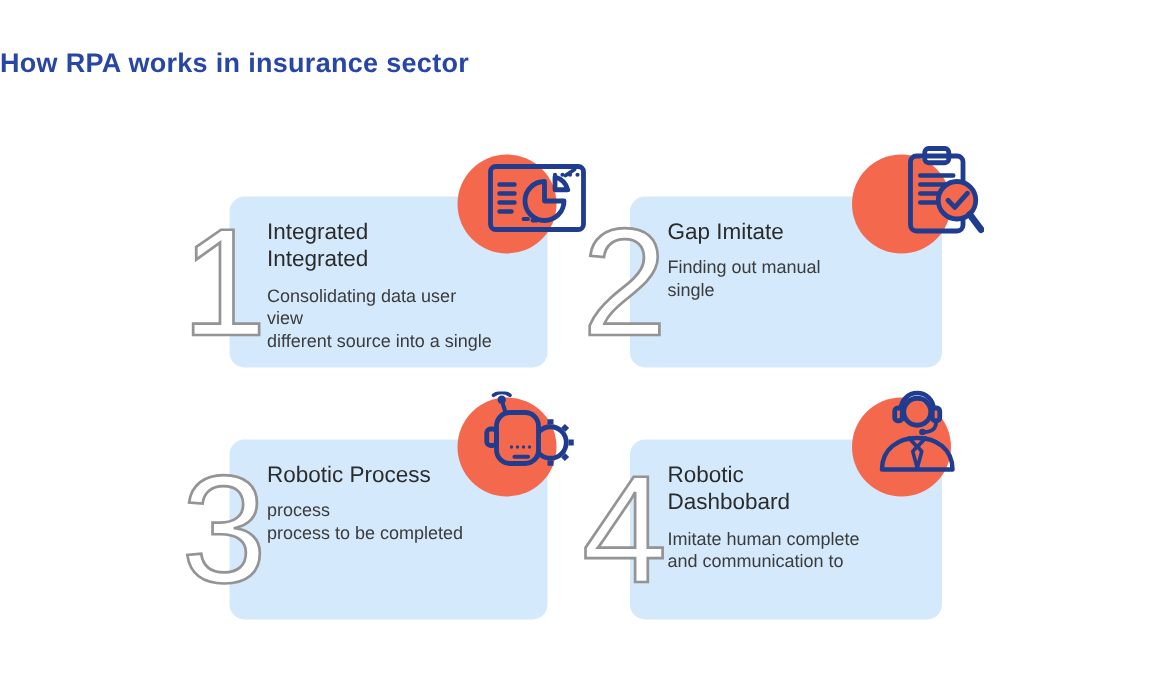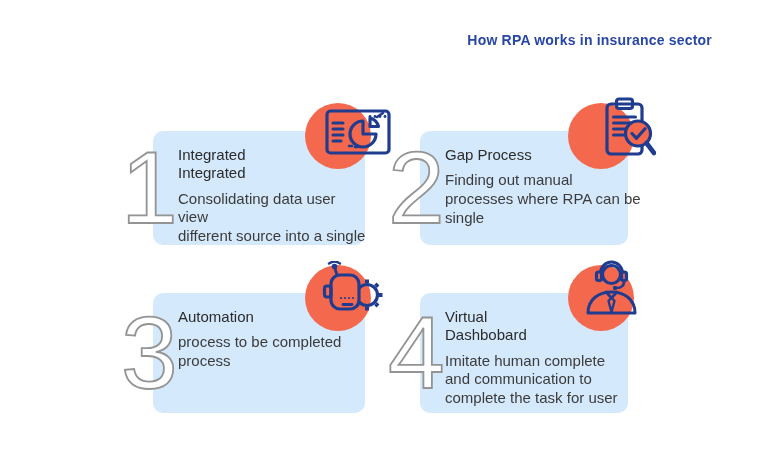--- a/index.html
+++ b/index.html
@@ -6,22 +6,22 @@
   html, body { width: 768px; height: 461px; }
   body {
     position: relative;
     background: #ffffff;
     font-family: "Liberation Sans", "DejaVu Sans", sans-serif;
     overflow: hidden;
   }
   .page-title {
     position: absolute;
     top: 32px; left: 0; width: 712px;
-    text-align: right;
-    font-size: 14px;
+    text-align: left;
+    font-size: 18px;
     font-weight: 700;
     color: #2746a6;
     letter-spacing: 0.2px;
   }
   .grid {
     position: absolute;
     top: 131px; left: 153px;
     display: grid;
     grid-template-columns: 212px 208px;
     grid-template-rows: 114px 120px;
@@ -65,21 +65,21 @@
     padding: 15px 8px 0 25px;
   }
   .step-title {
     font-size: 15px;
     line-height: 1.22;
     font-weight: 500;
     color: #2b2b2b;
     margin-bottom: 7px;
   }
   .desc {
-    font-size: 15px;
+    font-size: 12px;
     line-height: 1.26;
     color: #3b3b3b;
   }
   .t-line, .d-line { white-space: nowrap; }
   svg.lineart { fill: none; stroke: #1f3c8f; stroke-width: 3.2; stroke-linecap: round; stroke-linejoin: round; }
 </style>
 </head>
 <body>
 
 <h1 class="page-title">How RPA works in insurance sector</h1>
@@ -122,26 +122,25 @@
     <svg class="lineart icon icon-clipboard" viewBox="0 0 52 62">
       <rect x="3" y="7" width="35" height="50" rx="4"></rect>
       <rect x="12.5" y="2" width="16" height="9.5" rx="2.5"></rect>
       <path d="M9.5 20 h22 M9.5 26 h22 M9.5 32 h18 M9.5 38 h13" stroke-width="3"></path>
       <circle cx="34" cy="36.5" r="12.5" fill="#f4694e"></circle>
       <path d="M28 36.5 l4.5 4.8 l8.5 -9.5"></path>
       <path d="M42.5 46 L50 56" stroke-width="4.6"></path>
     </svg>
     <div class="content">
       <div class="step-title">
-        <div class="t-line">Gap Process</div>
+        <div class="t-line">Gap Imitate</div>
         <div class="t-line"></div>
       </div>
       <div class="desc">
         <div class="d-line">Finding out manual</div>
-        <div class="d-line">processes where RPA can be</div>
         <div class="d-line">single</div>
       </div>
     </div>
   </div>
 
   <div class="card">
     <div class="num">3</div>
     <div class="circle"></div>
     <svg class="lineart icon icon-robot" viewBox="0 0 62 58">
       <g stroke-width="4" stroke-linecap="butt">
@@ -156,49 +155,48 @@
       <g fill="#1f3c8f" stroke="none">
         <circle cx="20" cy="37" r="1.1"></circle>
           <circle cx="24" cy="37" r="1.1"></circle>
         <circle cx="28" cy="37" r="1.1"></circle>
           <circle cx="32" cy="37" r="1.1"></circle>
       </g>
       <path d="M22 43.5 h9" stroke-width="2.8"></path>
     </svg>
     <div class="content">
       <div class="step-title">
-        <div class="t-line">Automation</div>
-      </div>
-      <div class="desc">
+        <div class="t-line">Robotic Process</div>
+      </div>
+      <div class="desc">
+        <div class="d-line">process</div>
         <div class="d-line">process to be completed</div>
-        <div class="d-line">process</div>
       </div>
     </div>
   </div>
 
   <div class="card">
     <div class="num">4</div>
     <div class="circle"></div>
     <svg class="lineart icon icon-agent" viewBox="0 0 58 56">
       <path d="M6 54 C6 40 17 33 29.5 33 C42 33 53 40 53 54 Z" stroke-width="3"></path>
       <circle cx="29.5" cy="15.5" r="9"></circle>
       <path d="M18.5 14 A 11 11 0 0 1 40.5 14" stroke-width="3"></path>
       <rect x="14.5" y="13" width="5" height="8.5" rx="2" fill="#f4694e"></rect>
       <rect x="39.5" y="13" width="5" height="8.5" rx="2" fill="#f4694e"></rect>
       <path d="M42 21.5 q0.5 7.5 -8 7.5" stroke-width="2.6"></path>
       <circle cx="33" cy="29" r="2.2" fill="#1f3c8f" stroke="none"></circle>
       <path d="M24 33 L29.5 39 L35 33" stroke-width="2.6"></path>
       <path d="M29.5 38.5 l-3 3.5 3 11 3 -11 z" stroke-width="2.4"></path>
     </svg>
     <div class="content">
       <div class="step-title">
-        <div class="t-line">Virtual</div>
+        <div class="t-line">Robotic</div>
         <div class="t-line">Dashbobard</div>
       </div>
       <div class="desc">
         <div class="d-line">Imitate human complete</div>
         <div class="d-line">and communication to</div>
-        <div class="d-line">complete the task for user</div>
       </div>
     </div>
   </div>
 
 </div>
 
 </body></html>

